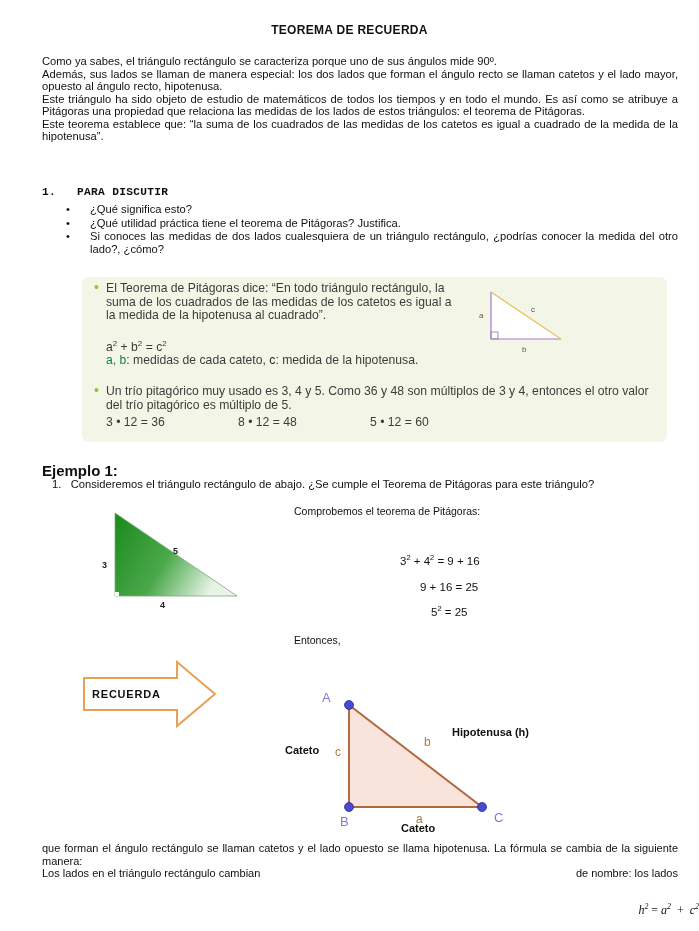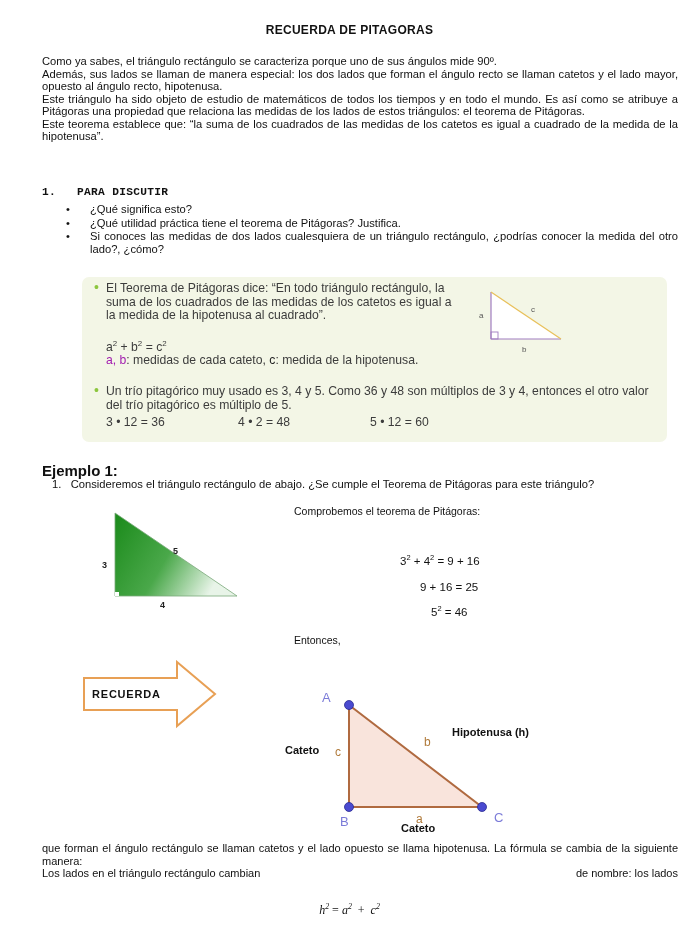--- a/index.html
+++ b/index.html
@@ -18,27 +18,27 @@
               border-radius: 7px; }
   .gb-text { font-size: 12.2px; line-height: 13.5px; color: #3c3c3c; }
   .gb-bullet { color: #8cc63e; font-size: 14px; position: absolute; left: -12px; top: -1px; }
   sup { font-size: 65%; vertical-align: super; line-height: 0; }
   .ejemplo { left: 42px; top: 462px; font-weight: bold; font-size: 15px; }
   .ej-q { left: 52px; top: 478px; font-size: 11.2px; }
   .calib { font-family: "Liberation Sans", sans-serif; font-size: 10.5px; }
   .math { font-family: Liberation Sans, sans-serif; font-size: 11.5px; }
   .footer-para { left: 42px; width: 636px; top: 842px; font-size: 11px; line-height: 12.5px; }
   .footer-para p { margin: 0; text-align: justify; }
-  .formula { left: 0; width: 699px; top: 903px; text-align: center;
+  .formula { left: 0; width: 699px; top: 903px; text-align: right;
              font-family: "Liberation Serif", serif; font-style: italic; font-size: 12px; }
 </style>
 </head>
 <body>
 
-<div class="abs title">RECUERDA DE PITAGORAS</div>
+<div class="abs title">TEOREMA DE RECUERDA</div>
 
 <div class="abs para" style="top:55px;">
   <p>Como ya sabes, el triángulo rectángulo se caracteriza porque uno de sus ángulos mide 90º.</p>
   <p>Además, sus lados se llaman de manera especial: los dos lados que forman el ángulo recto se llaman catetos y el lado mayor, opuesto al ángulo recto, hipotenusa.</p>
   <p>Este triángulo ha sido objeto de estudio de matemáticos de todos los tiempos y en todo el mundo. Es así como se atribuye a Pitágoras una propiedad que relaciona las medidas de los lados de estos triángulos: el teorema de Pitágoras.</p>
   <p>Este teorema establece que: “la suma de los cuadrados de las medidas de los catetos es igual a cuadrado de la medida de la hipotenusa”.</p>
 </div>
 
 <div class="abs sec-head">
   <span>1.</span>
@@ -53,40 +53,40 @@
 
 <div class="abs greenbox">
   <div class="abs gb-text" style="left:24px; top:5px; width:350px;">
     <span class="gb-bullet">•</span>
     <span>El Teorema de Pitágoras dice: “En todo triángulo rectángulo, la suma de los cuadrados de las medidas de los catetos es igual a la medida de la hipotenusa al cuadrado”.</span>
     <div style="margin-top:18px;">
       <span>a</span><sup>2</sup><span> + </span><span>b</span><sup>2</sup><span> = </span><span>c</span><sup>2</sup>
     </div>
   </div>
   <div class="abs gb-text" style="left:24px; top:77px;">
-    <span style="color:#a21caf;">a, b</span><span>: medidas de cada cateto, </span><span style="color:#222;">c</span><span>: medida de la hipotenusa.</span>
+    <span style="color:#15803d;">a, b</span><span>: medidas de cada cateto, </span><span style="color:#222;">c</span><span>: medida de la hipotenusa.</span>
   </div>
 
   <svg class="abs" style="left:390px; top:10px;" width="100" height="70">
     <polygon points="19,5 19,52 89,52" fill="#ffffff"></polygon>
     <line x1="19" y1="5" x2="19" y2="52" stroke="#a07cc0" stroke-width="1.2"></line>
     <line x1="19" y1="52" x2="89" y2="52" stroke="#a07cc0" stroke-width="1.2"></line>
     <line x1="19" y1="5" x2="89" y2="52" stroke="#e8c05a" stroke-width="1.2"></line>
     <rect x="19" y="45" width="7" height="7" fill="none" stroke="#a07cc0" stroke-width="0.9"></rect>
     <text x="7" y="31" font-size="8" fill="#555" font-family="Liberation Sans, sans-serif">a</text>
     <text x="59" y="25" font-size="8" fill="#555" font-family="Liberation Sans, sans-serif">c</text>
     <text x="50" y="65" font-size="8" fill="#555" font-family="Liberation Sans, sans-serif">b</text>
   </svg>
 
   <div class="abs gb-text" style="left:24px; top:108px; width:545px;">
     <span class="gb-bullet">•</span>
     <span>Un trío pitagórico muy usado es 3, 4 y 5. Como 36 y 48 son múltiplos de 3 y 4, entonces el otro valor del trío pitagórico es múltiplo de 5.</span>
   </div>
   <div class="abs gb-text" style="left:24px; top:139px;">3 • 12 = 36</div>
-  <div class="abs gb-text" style="left:156px; top:139px;">4 • 2 = 48</div>
+  <div class="abs gb-text" style="left:156px; top:139px;">8 • 12 = 48</div>
   <div class="abs gb-text" style="left:288px; top:139px;">5 • 12 = 60</div>
 </div>
 
 <div class="abs ejemplo">Ejemplo 1:</div>
 <div class="abs ej-q">
   <span>1.</span>&nbsp;&nbsp;
   <span>Consideremos el triángulo rectángulo de abajo. ¿Se cumple el Teorema de Pitágoras para este triángulo?</span>
 </div>
 
 <svg class="abs" style="left:100px; top:508px;" width="150" height="100">
@@ -105,21 +105,21 @@
 </svg>
 
 <div class="abs calib" style="left:294px; top:505px;">Comprobemos el teorema de Pitágoras:</div>
 
 <div class="abs math" style="left:400px; top:555px;">
   <span>3</span><sup>2</sup><span> + </span><span>4</span><sup>2</sup>
   <span>= 9 + 16</span>
 </div>
 <div class="abs math" style="left:420px; top:581px;">9 + 16 = 25</div>
 <div class="abs math" style="left:431px; top:606px;">
-  <span>5</span><sup>2</sup><span> = 46</span>
+  <span>5</span><sup>2</sup><span> = 25</span>
 </div>
 <div class="abs calib" style="left:294px; top:634px;">Entonces,</div>
 
 <svg class="abs" style="left:82px; top:660px;" width="140" height="70">
   <polygon points="2,18 95,18 95,2 133,34 95,66 95,50 2,50" fill="#ffffff" stroke="#e8a055" stroke-width="2"></polygon>
   <text x="10" y="38" font-size="11" font-weight="bold" letter-spacing="0.8" fill="#111" font-family="Liberation Sans, sans-serif">RECUERDA</text>
 </svg>
 
 <svg class="abs" style="left:280px; top:680px;" width="280" height="160">
   <polygon points="69,25 69,127 202,127" fill="#f9e4dc" stroke="#b06a40" stroke-width="2"></polygon>

